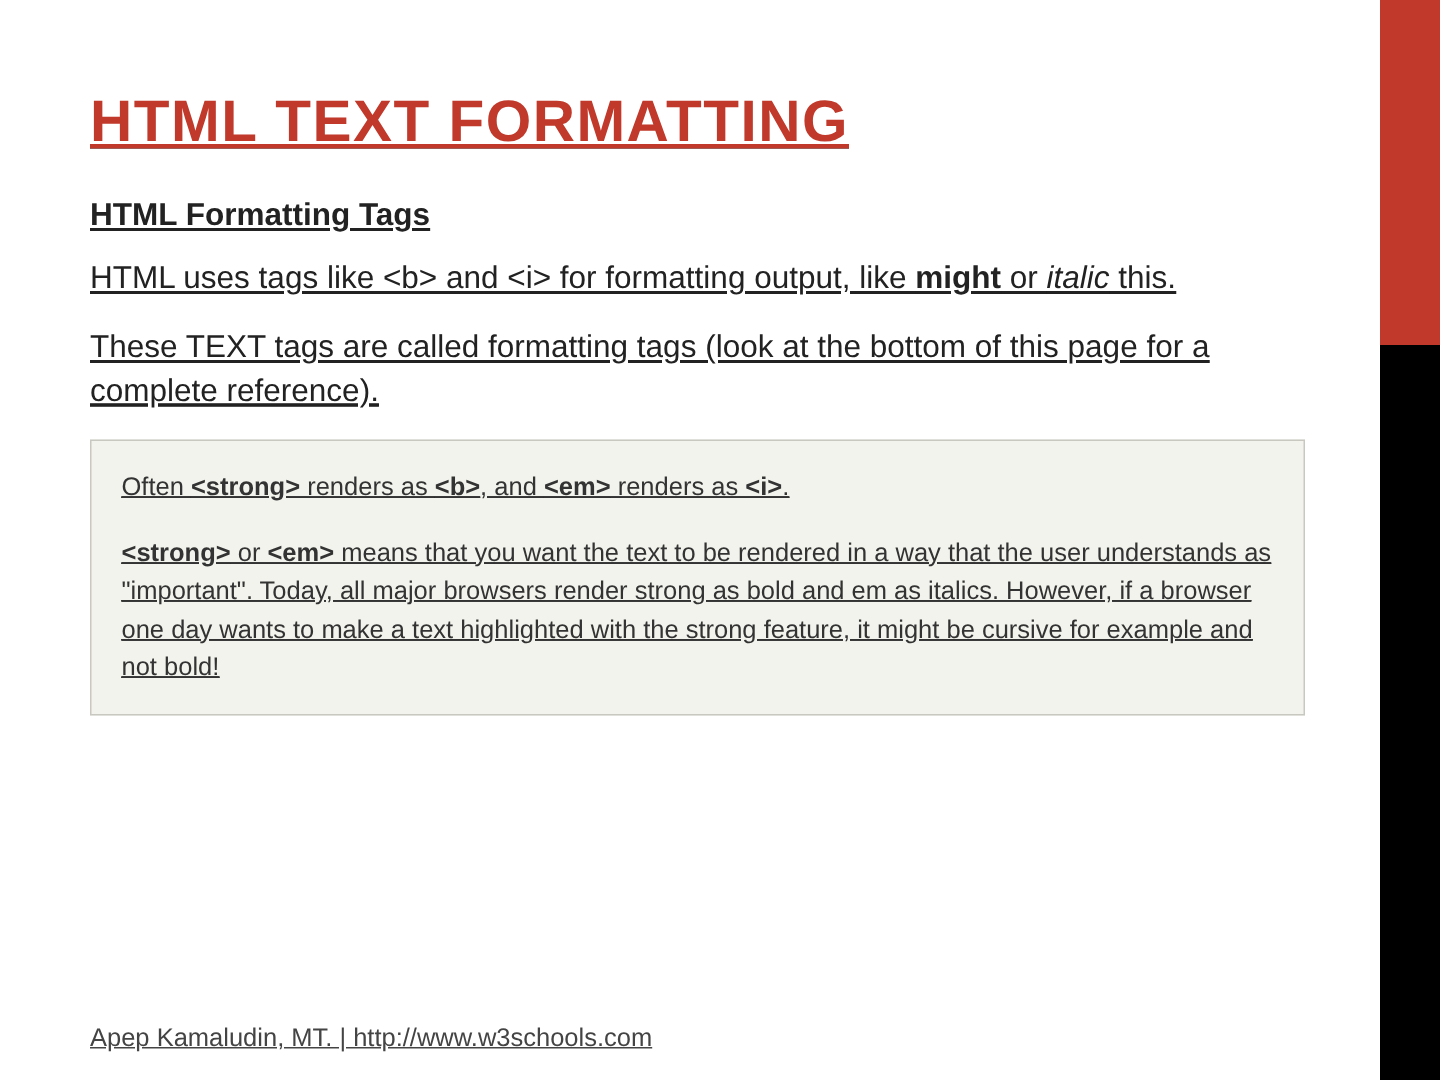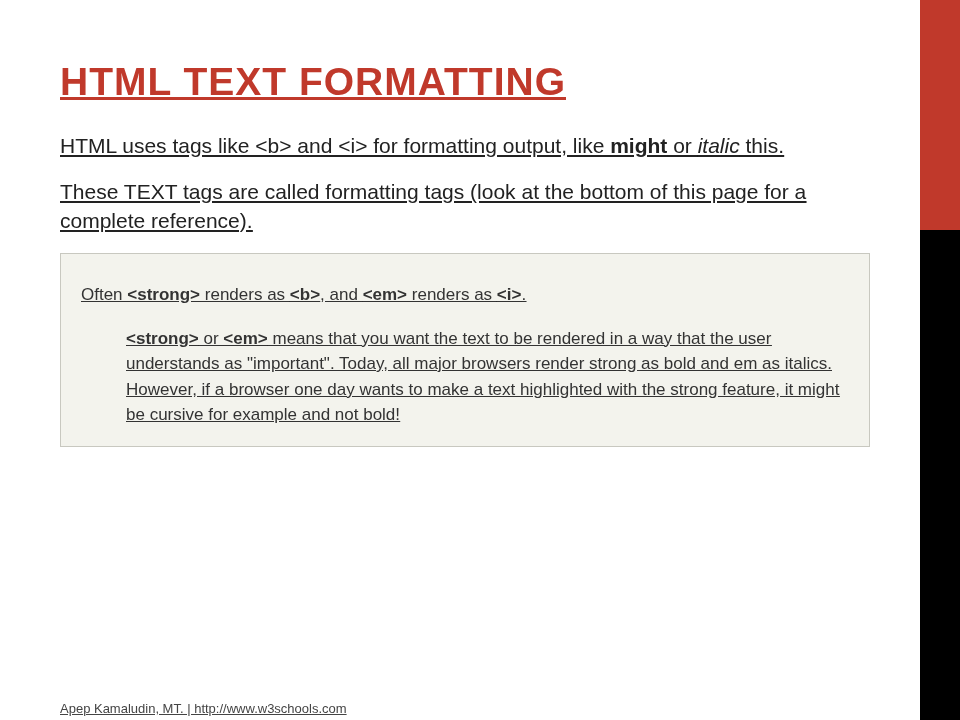--- a/index.html
+++ b/index.html
@@ -51,47 +51,48 @@
   .body-text {
     font-size: 21px;
     color: #222;
     line-height: 1.35;
     margin-bottom: 18px;
   }
   .body-text .ital { font-style: italic; }
   .info-box {
     background: #f3f3ed;
     border: 1px solid #c8c8c0;
-    padding: 28px 20px 18px 20px;
+    padding: 18px 20px 18px 20px;
     font-size: 17px;
     color: #333;
     line-height: 1.5;
     margin-top: 8px;
   }
   .info-box p { margin-bottom: 18px; }
-  .info-box p:last-child { margin-bottom: 0; margin-left: 45px; }
+  .info-box p:last-child { margin-bottom: 0; }
   .info-box .bold { font-weight: bold; }
   .footer {
     position: absolute;
     left: 60px;
-    bottom: 4px;
-    font-size: 13px;
+    bottom: 18px;
+    font-size: 17px;
     color: #444;
     text-align: center;
   }
 </style>
 </head>
 <body>
 
 <div class="side-strip"></div>
 
 <div class="slide">
 
   <h1 class="title">HTML TEXT FORMATTING</h1>
 
+  <div class="subheading">HTML Formatting Tags</div>
 
   <p class="body-text">
     <span>HTML uses tags like &lt;b&gt; and &lt;i&gt; for formatting output, like </span><b>might</b><span> or </span><span class="ital">italic</span><span> this.</span>
   </p>
 
   <p class="body-text">These TEXT tags are called formatting tags (look at the bottom of this page for a complete reference).</p>
 
   <div class="info-box">
     <p>
       <span>Often </span><span class="bold">&lt;strong&gt;</span><span> renders as </span><span class="bold">&lt;b&gt;</span><span>, and </span><span class="bold">&lt;em&gt;</span><span> renders as </span><span class="bold">&lt;i&gt;</span><span>.</span>

